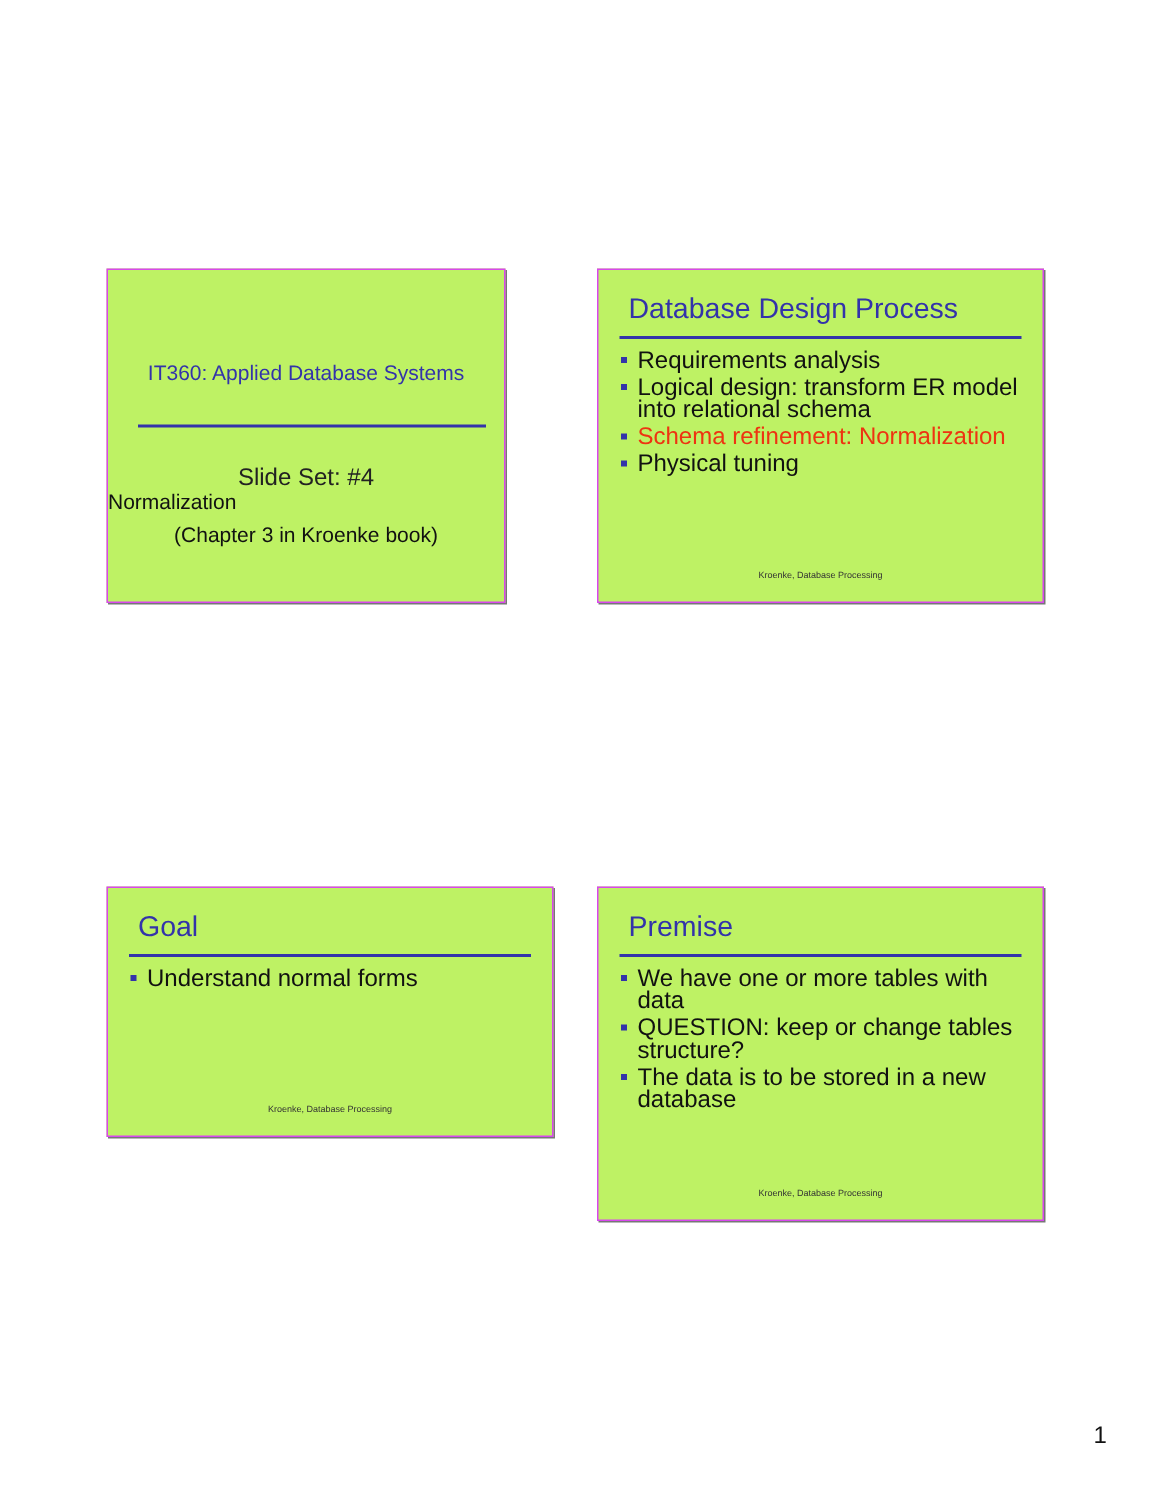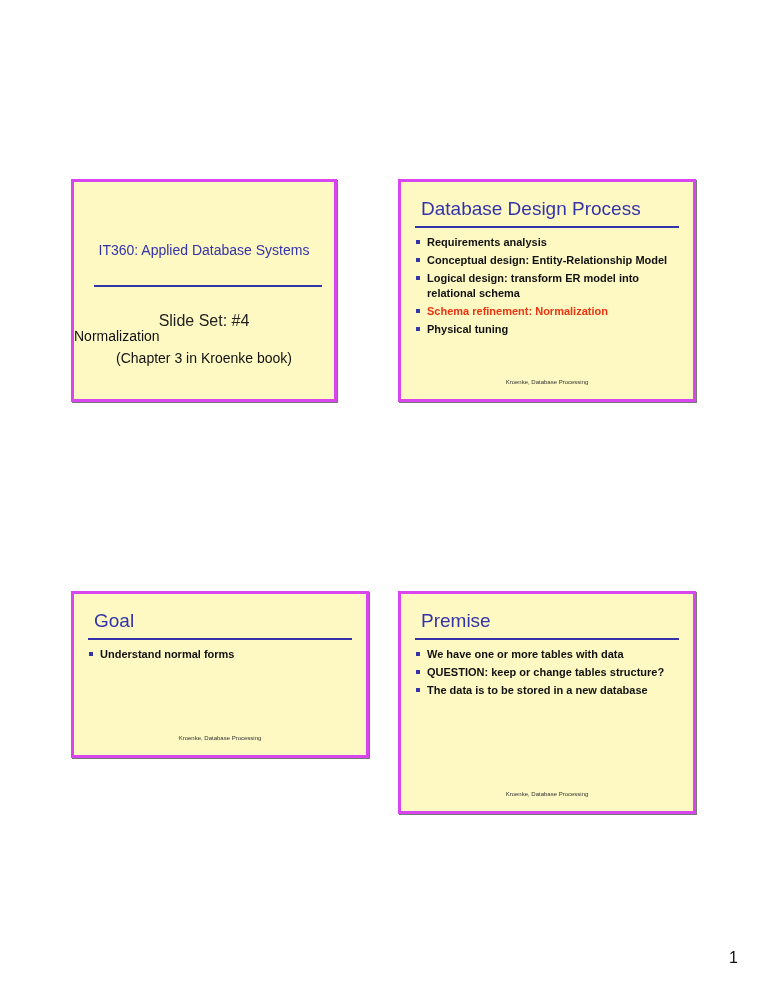--- a/index.html
+++ b/index.html
@@ -2,21 +2,21 @@
 <html><head>
 <meta charset="utf-8">
 <style>
   html, body { margin: 0; padding: 0; }
   body {
     width: 768px; height: 994px; background: #ffffff; position: relative;
     font-family: "Liberation Sans", sans-serif; overflow: hidden;
   }
   .slide {
     position: absolute; box-sizing: border-box;
-    border: 3px solid #d946ef; background: #fef9c3;
+    border: 1px solid #d946ef; background: #bef264;
     box-shadow: 1px 1px 0 #777;
   }
   .s1 { left: 71px; top: 179px; width: 266px; height: 223px; }
   .s2 { left: 398px; top: 179px; width: 298px; height: 223px; }
   .s3 { left: 71px; top: 591px; width: 298px; height: 167px; }
   .s4 { left: 398px; top: 591px; width: 298px; height: 223px; }
 
   .title-slide-heading {
     position: absolute; left: 0; right: 0; top: 60px; text-align: center;
     color: #3333aa; font-size: 14px;
@@ -31,21 +31,21 @@
   .slide-title {
     position: absolute; left: 20px; top: 16px; color: #3333aa; font-size: 19px;
   }
   .slide-rule {
     position: absolute; left: 14px; right: 14px; top: 44px; height: 2px; background: #3333aa;
   }
   .bullets {
     position: absolute; left: 14px; right: 10px; top: 53px; margin: 0; padding: 0; list-style: none;
   }
   .bullets li {
-    position: relative; padding-left: 12px; font-size: 11px; line-height: 15px; color: #111; margin-bottom: 3px; font-weight: bold;
+    position: relative; padding-left: 12px; font-size: 16px; line-height: 15px; color: #111; margin-bottom: 3px;
   }
   .bullets li .bullet {
     position: absolute; left: 1px; top: 5px; width: 4px; height: 4px; background: #3333aa;
   }
   .bullets li.highlight { color: #ee3311; }
   .footer {
     position: absolute; left: 0; right: 0; bottom: 14px; text-align: center; font-size: 6px; color: #333;
   }
   .page-number {
     position: absolute; left: 729px; top: 949px; font-size: 16px; color: #111;
@@ -60,21 +60,21 @@
   <div class="title-slide-sub1">Slide Set: #4</div>
   <div class="title-slide-sub2">Normalization</div>
   <div class="title-slide-sub3">(Chapter 3 in Kroenke book)</div>
 </div>
 
 <div class="slide s2">
   <div class="slide-title">Database Design Process</div>
   <div class="slide-rule"></div>
   <ul class="bullets">
     <li><span class="bullet"></span><span>Requirements analysis</span></li>
-    <li><span class="bullet"></span><span>Conceptual design: Entity-Relationship Model</span></li>
+    <li><span class="bullet"></span></li>
     <li><span class="bullet"></span><span>Logical design: transform ER model into relational schema</span></li>
     <li class="highlight"><span class="bullet"></span><span>Schema refinement: Normalization</span></li>
     <li><span class="bullet"></span><span>Physical tuning</span></li>
   </ul>
   <div class="footer">Kroenke, Database Processing</div>
 </div>
 
 <div class="slide s3">
   <div class="slide-title">Goal</div>
   <div class="slide-rule"></div>

